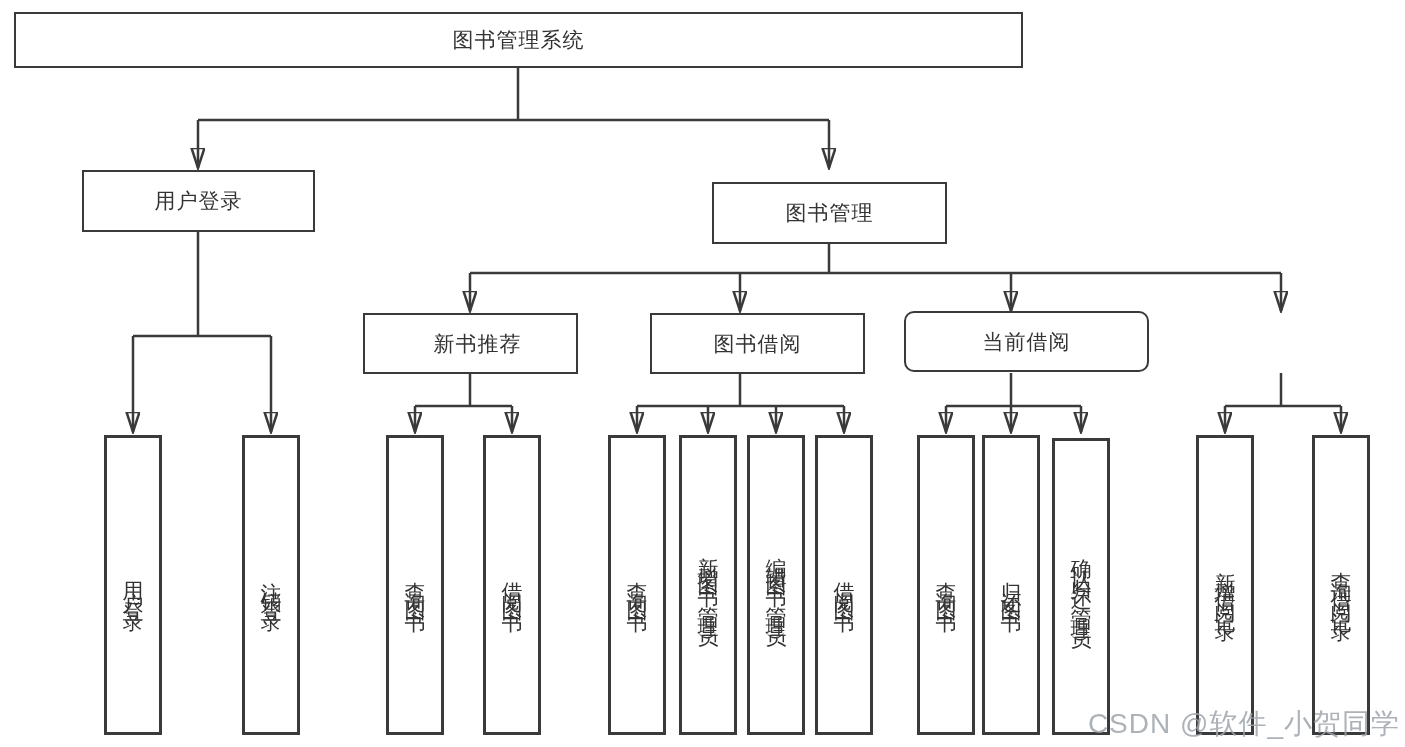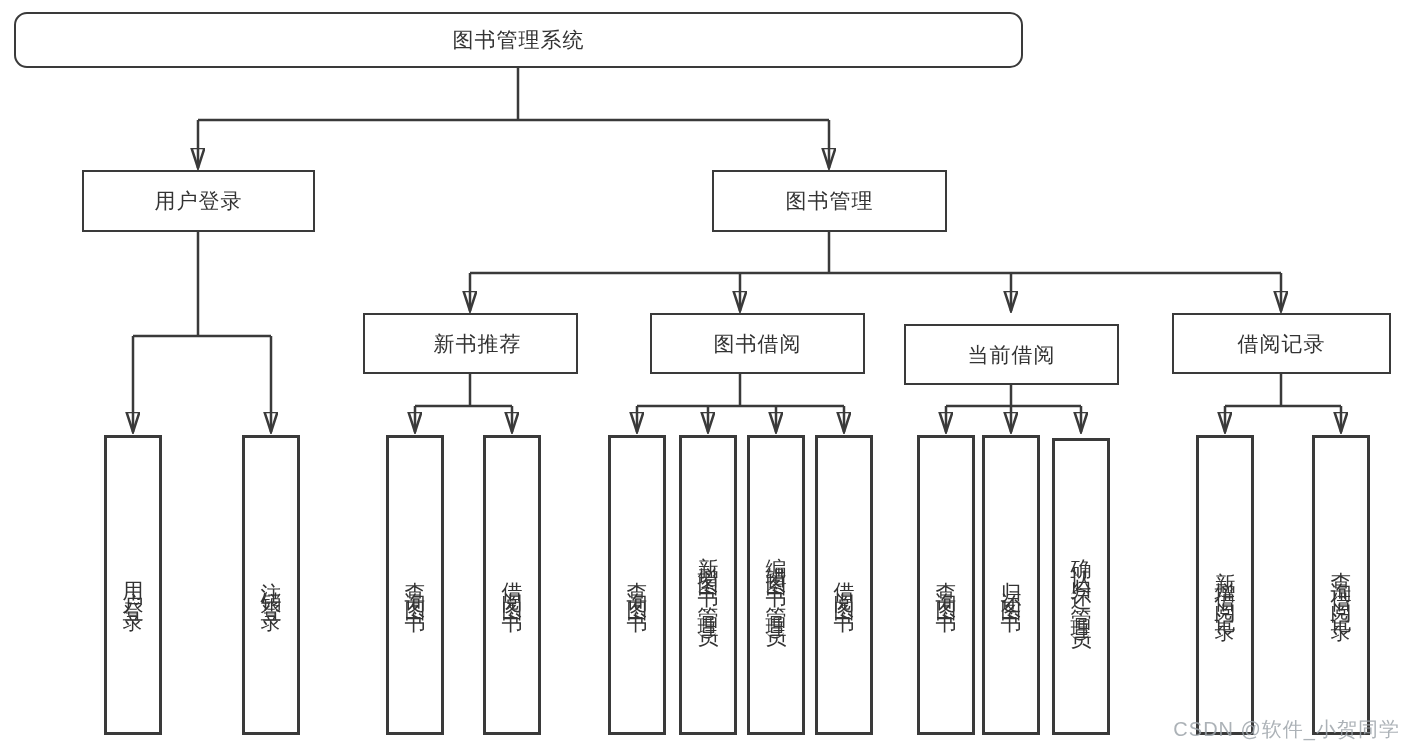--- a/index.html
+++ b/index.html
@@ -28,21 +28,21 @@
     box-sizing: border-box;
     background: #ffffff;
     border: 2.5px solid #3a3a3a;
     display: flex;
     align-items: center;
     justify-content: center;
     font-size: 21px;
     letter-spacing: 1px;
     z-index: 2;
   }
-  .node.root { border-width: 2px; border-radius: 13px; }
+  .node.root { border-width: 2px; }
   .leaf {
     position: absolute;
     box-sizing: border-box;
     background: #ffffff;
     border: 3px solid #3a3a3a;
     z-index: 2;
   }
   .leaf span {
     position: absolute;
     left: 50%; top: 50%;
@@ -51,21 +51,21 @@
     text-orientation: mixed;
     white-space: nowrap;
     font-size: 21px;
     letter-spacing: 10px;
     color: #333333;
   }
   .watermark {
     position: absolute;
     right: 5px;
     bottom: 4px;
-    font-size: 20px;
+    font-size: 28px;
     letter-spacing: 1px;
     color: rgba(158, 164, 170, 0.85);
     z-index: 3;
   }
 </style>
 </head>
 <body>
 
 <div class="canvas">
 
@@ -103,26 +103,25 @@
     <line x1="946" y1="406" x2="946" y2="432" marker-end="url(#arrowhead)"></line>
     <line x1="1011" y1="406" x2="1011" y2="432" marker-end="url(#arrowhead)"></line>
     <line x1="1081" y1="406" x2="1081" y2="432" marker-end="url(#arrowhead)"></line>
     <line x1="1225" y1="406" x2="1225" y2="432" marker-end="url(#arrowhead)"></line>
     <line x1="1341" y1="406" x2="1341" y2="432" marker-end="url(#arrowhead)"></line>
   </svg>
 
   <div class="node root" style="left:14px; top:12px; width:1009px; height:56px;">图书管理系统</div>
 
   <div class="node" style="left:82px; top:170px; width:233px; height:62px;">用户登录</div>
-  <div class="node" style="left:712px; top:170px; width:235px; height:62px;">图书管理</div>
+  <div class="node" style="left:712px; top:182px; width:235px; height:62px;">图书管理</div>
 
   <div class="node" style="left:363px; top:313px; width:215px; height:61px;padding-left:14px;">新书推荐</div>
   <div class="node" style="left:650px; top:313px; width:215px; height:61px;">图书借阅</div>
-  <div class="node" style="left:904px; top:324px; width:215px; height:61px;">当前借阅</div>
-  <div class="node" style="left:1172px; top:313px; width:219px; height:61px;">借阅记录</div>
+  <div class="node" style="left:904px; top:311px; width:245px; height:61px;border-radius:10px;">当前借阅</div>
 
   <div class="leaf" style="left:104px; top:435px; width:58px; height:300px;">
     <span>用户登录</span>
   </div>
   <div class="leaf" style="left:242px; top:435px; width:58px; height:300px;">
     <span>注销登录</span>
   </div>
 
   <div class="leaf" style="left:386px; top:435px; width:58px; height:300px;">
     <span>查询图书</span>

